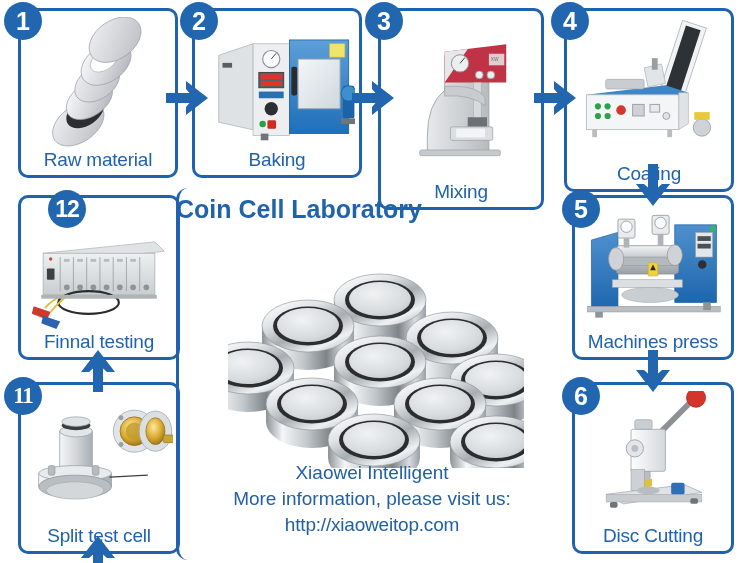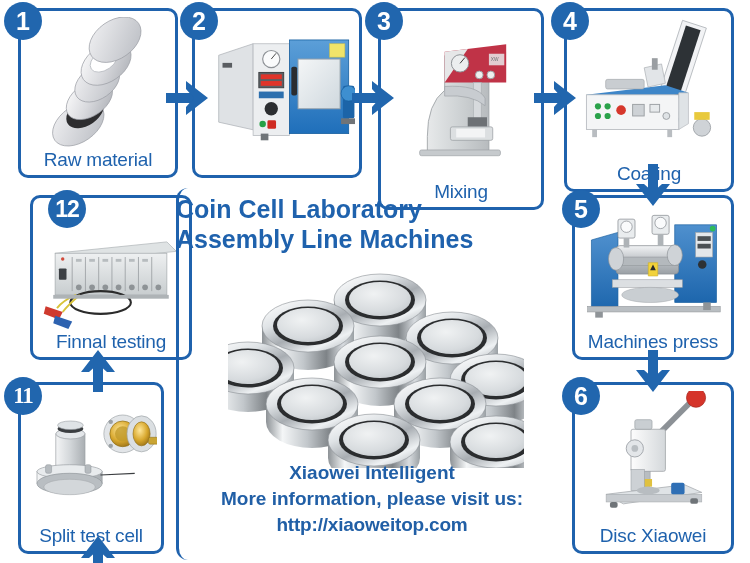--- a/index.html
+++ b/index.html
@@ -59,21 +59,21 @@
     border-bottom-left-radius:12px;
     box-sizing:border-box;
   }
   #center-title{
     position:absolute;left:176px;top:194px;width:392px;
     text-align:left;color:#1f62ad;font-weight:bold;
     font-size:25px;line-height:30px;
   }
   #center-contact{
     position:absolute;left:176px;top:460px;width:392px;
-    text-align:center;color:#215fa6;font-weight:bold;
+    text-align:center;color:#215fa6;font-weight:normal;
     font-size:19px;line-height:26px;
   }
   #center-contact .url{letter-spacing:-0.2px;}
 
   
   .arrow{position:absolute;z-index:30;}
 </style>
 </head>
 <body>
 
@@ -140,20 +140,21 @@
         <rect x="103" y="44" width="44" height="52" fill="url(#win)" stroke="#97a2ab" stroke-width="1"></rect>
         <rect x="96" y="52" width="6" height="30" rx="2" fill="#2a2c2f"></rect>
         <rect x="136" y="28" width="16" height="14" fill="#f0e46a" stroke="#cbbf4a" stroke-width="0.6"></rect>
 
         <rect x="150" y="72" width="12" height="34" rx="2" fill="#1c64a8"></rect>
         <ellipse cx="156" cy="80" rx="8" ry="8" fill="#3e8fd0" stroke="#155d9e" stroke-width="0.7"></ellipse>
         <rect x="148" y="106" width="16" height="6" fill="#707478"></rect>
         <rect x="64" y="122" width="8" height="7" fill="#6f7478"></rect>
       </svg>
     </div>
+    <div class="caption">Baking</div>
   </div>
   <div class="badge" style="left:180px;top:2px;">2</div>
 
   <div class="box" style="left:378px;top:8px;width:166px;height:202px;">
     <div class="art">
       <svg viewBox="0 0 158 136" width="100%" height="100%">
         <defs>
           <linearGradient id="mx" x1="0" y1="0" x2="1" y2="0">
             <stop offset="0" stop-color="#e7e9ea"></stop>
               <stop offset="0.5" stop-color="#cfd3d5"></stop>
@@ -306,25 +307,25 @@
 
         <polygon points="28,108 110,98 128,106 46,118" fill="#dfe3e6" stroke="#a6aaae" stroke-width="0.8"></polygon>
         <rect x="28" y="108" width="100" height="8" fill="#c8ccd0" stroke="#a6aaae" stroke-width="0.6"></rect>
         <rect x="96" y="96" width="14" height="12" rx="2" fill="#2f6fb5"></rect>
         <ellipse cx="72" cy="104" rx="12" ry="4" fill="#b8bdc1"></ellipse>
 
         <rect x="32" y="116" width="8" height="6" rx="2" fill="#6f7478"></rect>
         <rect x="116" y="112" width="8" height="6" rx="2" fill="#6f7478"></rect>
       </svg>
     </div>
-    <div class="caption">Disc Xiaowei</div>
+    <div class="caption">Disc Cutting</div>
   </div>
   <div class="badge" style="left:562px;top:377px;">6</div>
 
-  <div class="box" style="left:18px;top:195px;width:162px;height:165px;margin-left:12px;">
+  <div class="box" style="left:18px;top:195px;width:162px;height:165px;">
     <div class="art">
       <svg viewBox="0 0 154 132" width="100%" height="100%">
         <defs>
           <linearGradient id="bt" x1="0" y1="0" x2="0" y2="1">
             <stop offset="0" stop-color="#eef0f1"></stop>
               <stop offset="1" stop-color="#c8cdcf"></stop>
           </linearGradient>
         </defs>
 
         <polygon points="18,52 136,40 146,50 28,62" fill="#dfe3e4" stroke="#a9aeb1" stroke-width="0.7"></polygon>
@@ -367,21 +368,21 @@
         <polygon points="8,108 26,114 22,122 6,116" fill="#cf3a2e"></polygon>
         <polygon points="18,118 36,124 32,132 16,126" fill="#2d62b0"></polygon>
 
         <rect x="16" y="96" width="122" height="4" fill="#aeb3b6"></rect>
       </svg>
     </div>
     <div class="caption">Finnal testing</div>
   </div>
   <div class="badge two-digit" style="left:4px;top:190px;margin-left:44px;">12</div>
 
-  <div class="box" style="left:18px;top:382px;width:146px;height:172px;">
+  <div class="box" style="left:18px;top:382px;width:162px;height:172px;">
     <div class="art">
       <svg viewBox="0 0 154 138" width="100%" height="100%">
         <defs>
           <linearGradient id="stc" x1="0" y1="0" x2="1" y2="0">
             <stop offset="0" stop-color="#f4f5f6"></stop>
               <stop offset="0.5" stop-color="#d2d6d9"></stop>
               <stop offset="1" stop-color="#a9aeb2"></stop>
           </linearGradient>
           <radialGradient id="gold" cx="0.4" cy="0.35" r="0.7">
             <stop offset="0" stop-color="#ffe79a"></stop>
@@ -422,21 +423,20 @@
       </svg>
     </div>
     <div class="caption">Split test cell</div>
   </div>
   <div class="badge two-digit" style="left:4px;top:377px;font-family:Liberation Serif, serif;">11</div>
 
   <div id="center-panel"></div>
 
   <div id="center-title">
     <div>Coin Cell Laboratory</div>
-    <div>Assembly Line Machines</div>
   </div>
 
   <div style="position:absolute;left:228px;top:268px;width:296px;height:200px;">
     <svg viewBox="0 0 296 200" width="100%" height="100%">
       <defs>
         <linearGradient id="cellSide" x1="0" y1="0" x2="1" y2="0">
           <stop offset="0" stop-color="#8d9296"></stop>
           <stop offset="0.18" stop-color="#f4f6f7"></stop>
           <stop offset="0.45" stop-color="#c2c7cb"></stop>
           <stop offset="0.7" stop-color="#7e8387"></stop>

